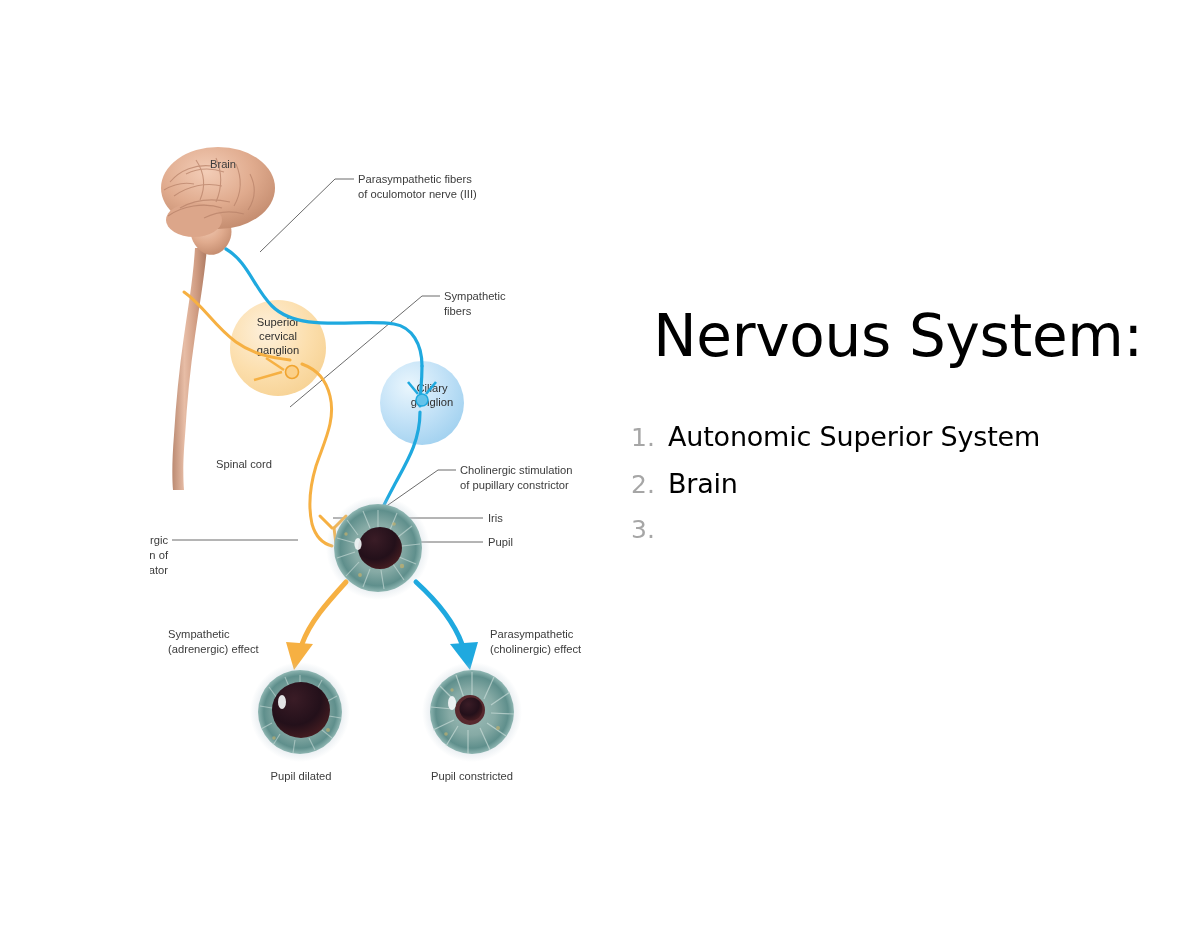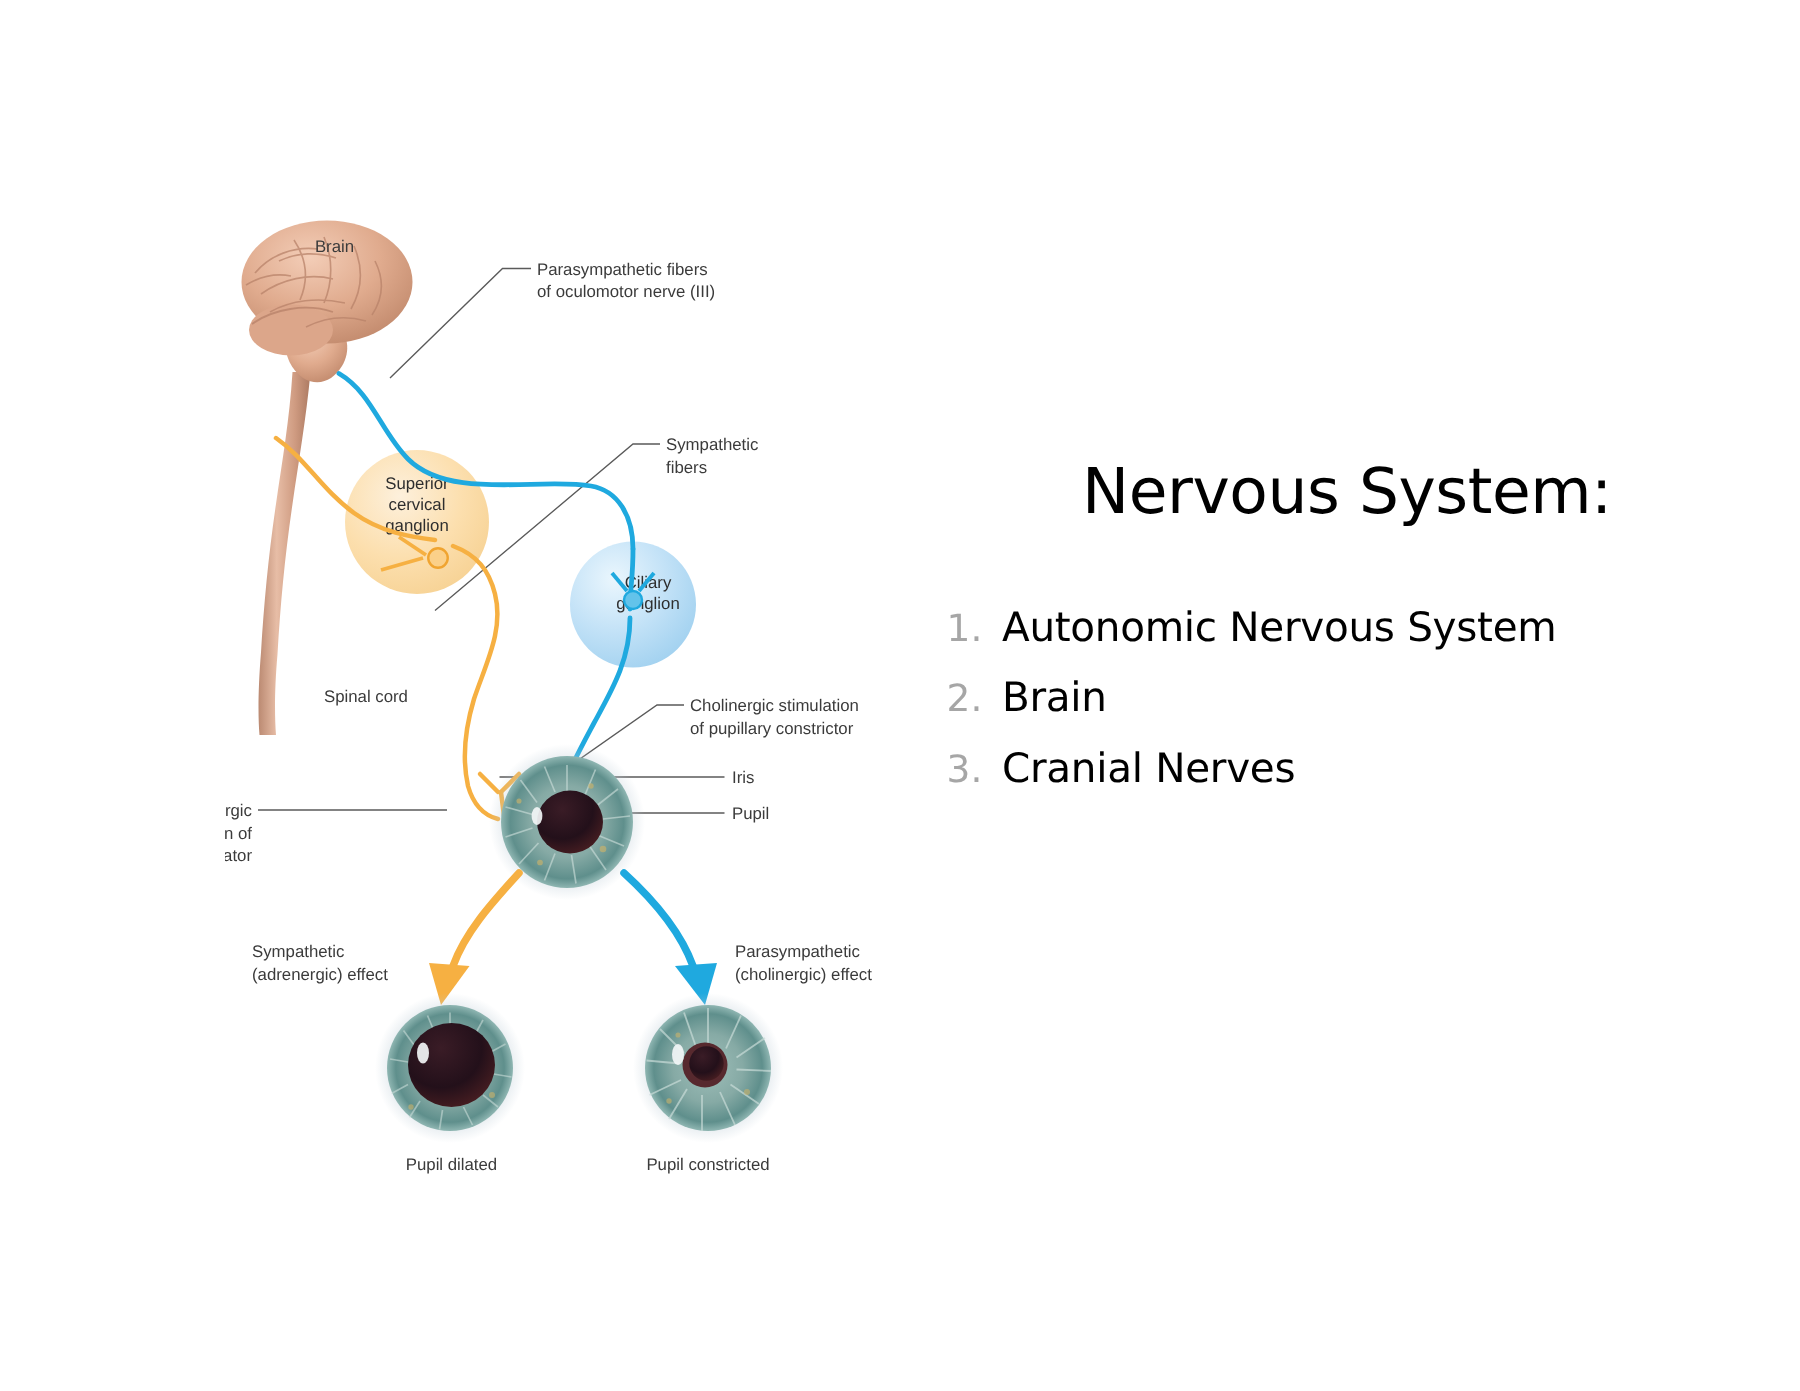--- a/index.html
+++ b/index.html
@@ -22,21 +22,21 @@
 
   
   #text-column {
     position: absolute;
     left: 618px;
     top: 305px;
     width: 560px;
   }
   #slide-title {
     font-family: "DejaVu Sans", sans-serif;
-    font-size: 42px;
+    font-size: 58px;
     font-weight: 400;
     line-height: 1.1;
     color: #000000;
     letter-spacing: -0.3px;
     white-space: nowrap;
   }
   #bullet-list {
     margin: 0;
     padding: 0;
     list-style: none;
@@ -342,26 +342,25 @@
       <text class="fig-label" x="340" y="508">Parasympathetic</text>
       <text class="fig-label" x="340" y="523">(cholinergic) effect</text>
     </svg>
   </div>
 
   <div id="text-column">
     <div id="slide-title">Nervous System:</div>
     <ol id="bullet-list">
       <li>
         <span class="bullet-num">1.</span>
-        <span class="bullet-text">Autonomic Nervous System</span>
+        <span class="bullet-text">Autonomic Superior System</span>
       </li>
       <li>
         <span class="bullet-num">2.</span>
         <span class="bullet-text">Brain</span>
       </li>
       <li>
         <span class="bullet-num">3.</span>
-        <span class="bullet-text">Cranial Nerves</span>
       </li>
     </ol>
   </div>
 
 </div>
 
 </body></html>

